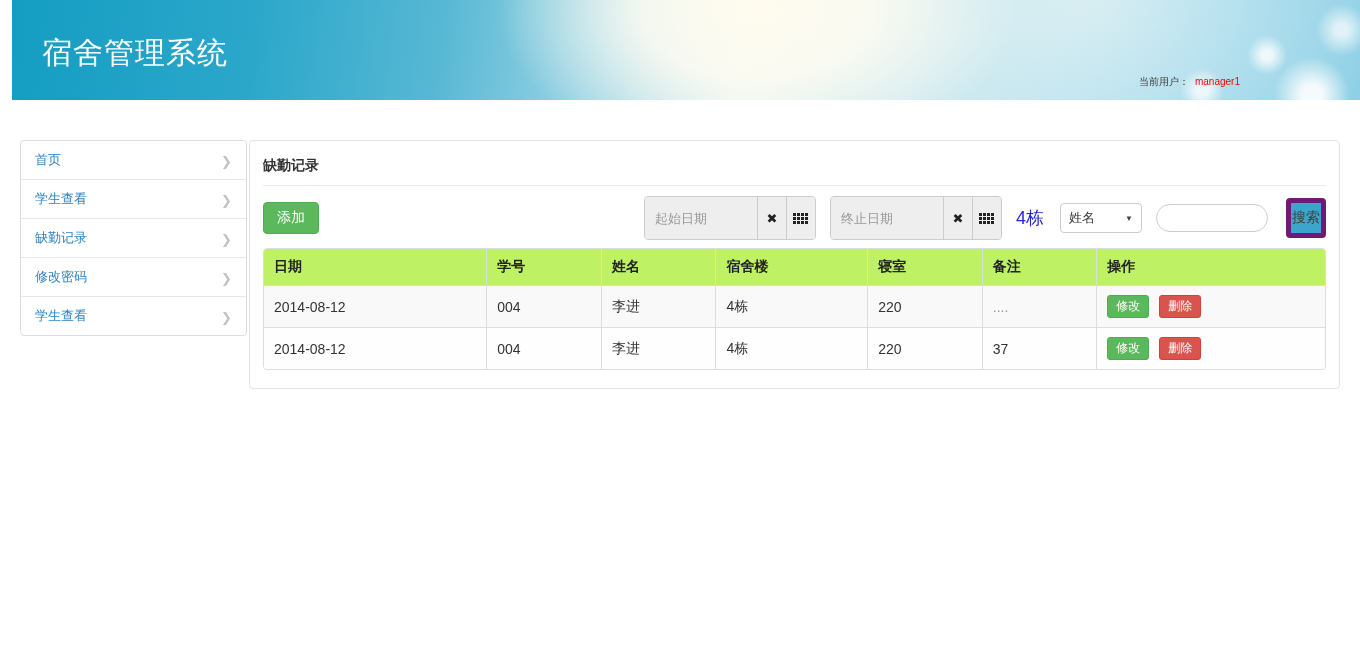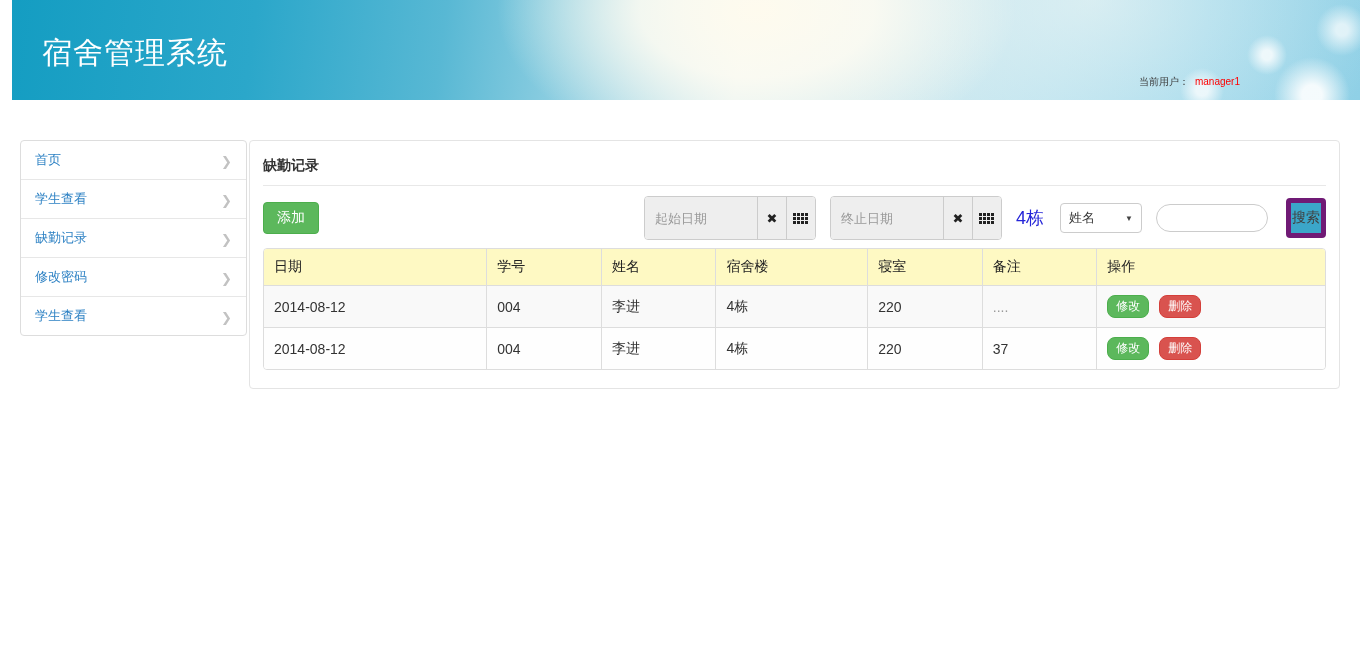--- a/index.html
+++ b/index.html
@@ -170,35 +170,35 @@
     border: 5px solid #701a75;
     color: #404040;
     padding: 6px 1px;
   }
 
   
   .table-wrap { border: 1px solid #ddd; border-radius: 4px; overflow: hidden; }
   table { width: 100%; border-collapse: collapse; font-size: 14px; }
   th, td { text-align: left; padding: 9px 10px; border-left: 1px solid #ddd; }
   th:first-child, td:first-child { border-left: none; }
-  thead th { font-weight: normal; background: #fef9c3; color: #222; }
+  thead th { font-weight: bold; background: #bef264; color: #222; }
   tbody tr { border-top: 1px solid #ddd; }
   tbody tr:nth-child(odd) { background: #f9f9f9; }
   tbody tr:nth-child(even) { background: #fefefe; }
   th:nth-child(1) { width: 21%; }
   th:nth-child(2) { width: 10.8%; }
   th:nth-child(3) { width: 10.8%; }
   th:nth-child(4) { width: 14.3%; }
   th:nth-child(5) { width: 10.8%; }
   th:nth-child(6) { width: 10.8%; }
   .remark-dim { color: #9a9a9a; }
   .btn-xs {
     font-size: 12px;
     padding: 2px 8px;
-    border-radius: 8px;
+    border-radius: 3px;
     color: #fff;
     cursor: pointer;
     display: inline-block;
   }
   .btn-edit { background: #5cb85c; border: 1px solid #4cae4c; margin-right: 6px; }
   .btn-del  { background: #d9534f; border: 1px solid #d43f3a; font-family: Liberation Serif, serif; }
 </style>
 </head>
 <body>
 

